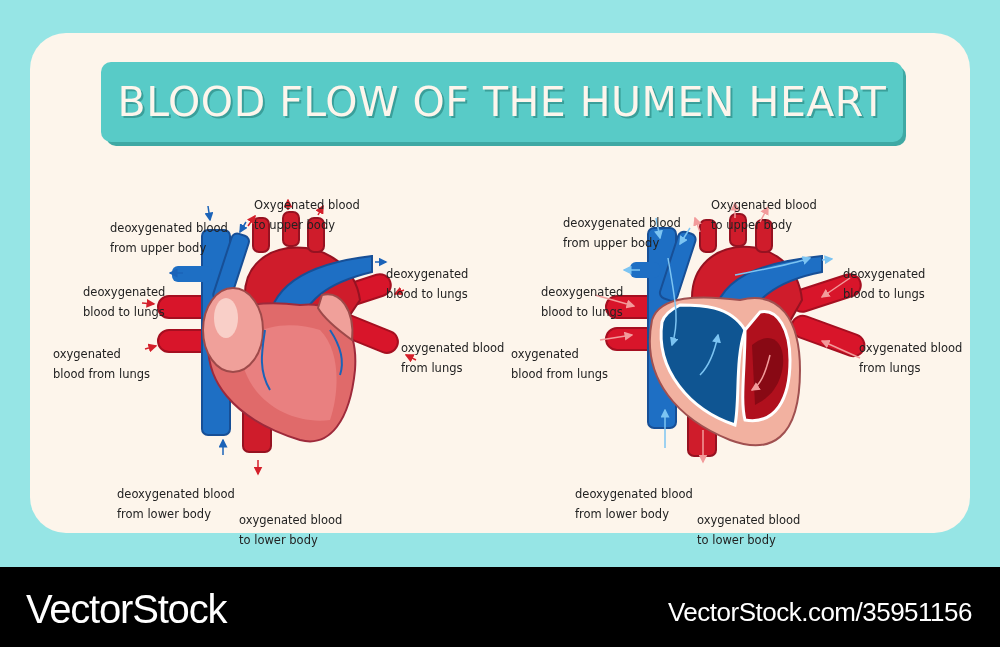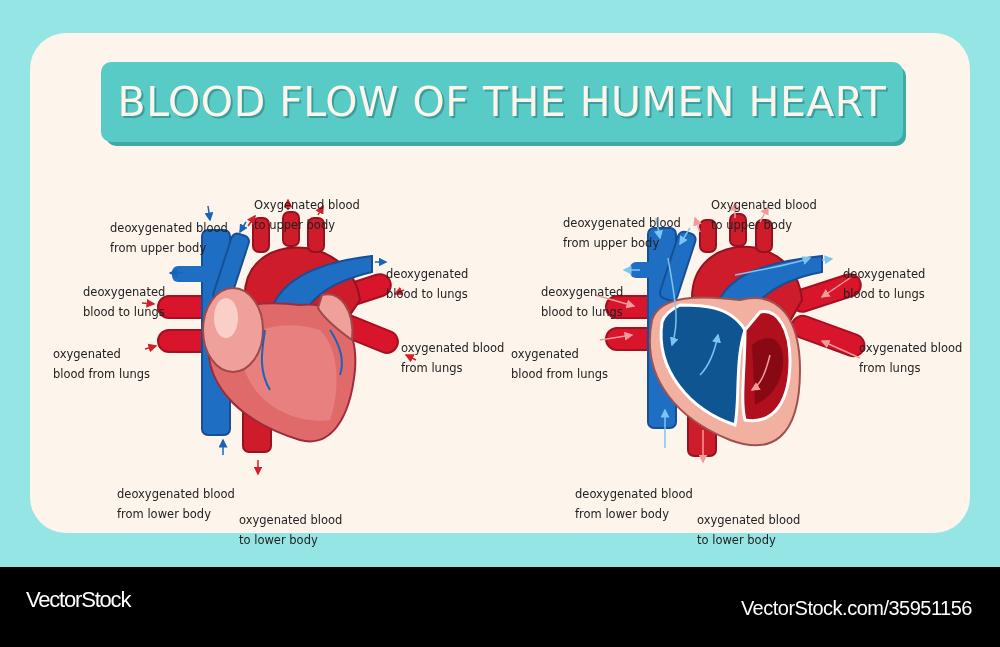--- a/index.html
+++ b/index.html
@@ -7,22 +7,22 @@
   body { background:#96e5e5; position:relative; font-family:"DejaVu Sans", sans-serif; }
   .card { position:absolute; left:30px; top:33px; width:940px; height:500px; background:#fdf5eb; border-radius:36px; }
   .banner-shadow { position:absolute; left:106px; top:66px; width:800px; height:80px; background:#3fa9a4; border-radius:10px; }
   .banner { position:absolute; left:101px; top:62px; width:802px; height:80px; background:#58cbc7; border-radius:10px;
             display:flex; align-items:center; justify-content:center; }
   .banner-title { font-family:"DejaVu Sans", sans-serif; font-size:41px; color:#fdf5ec; letter-spacing:0.5px;
                   text-shadow:2px 2px 0 #3a9f9a; white-space:nowrap; }
   .lbl { position:absolute; font-size:11.5px; line-height:20px; color:#222; white-space:nowrap; font-family:"DejaVu Sans", sans-serif;margin-top:33px; }
   svg.art { position:absolute; left:0; top:0; }
   .footer { position:absolute; left:0; top:567px; width:1000px; height:80px; background:#000; }
-  .brand { position:absolute; left:26px; top:20px; color:#fff; font-family:"Liberation Sans", sans-serif; font-size:22px; letter-spacing:-1.2px; }
-  .url { position:absolute; right:28px; top:30px; color:#fff; font-family:"Liberation Sans", sans-serif; font-size:20px; letter-spacing:-0.5px; }
+  .brand { position:absolute; left:26px; top:20px; color:#fff; font-family:"Liberation Sans", sans-serif; font-size:40px; letter-spacing:-1.2px; }
+  .url { position:absolute; right:28px; top:30px; color:#fff; font-family:"Liberation Sans", sans-serif; font-size:26px; letter-spacing:-0.5px; }
 </style>
 </head>
 <body>
 
 <div class="card"></div>
 <div class="banner-shadow"></div>
 <div class="banner">
   <span class="banner-title">BLOOD FLOW OF THE HUMEN HEART</span>
 </div>
 

